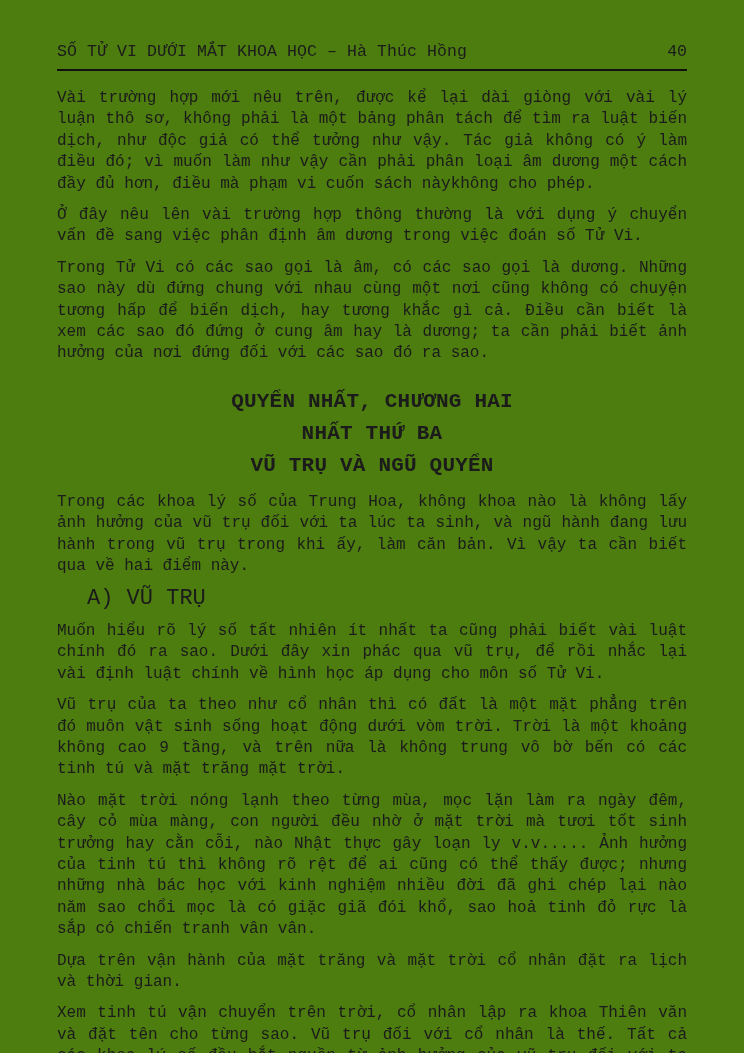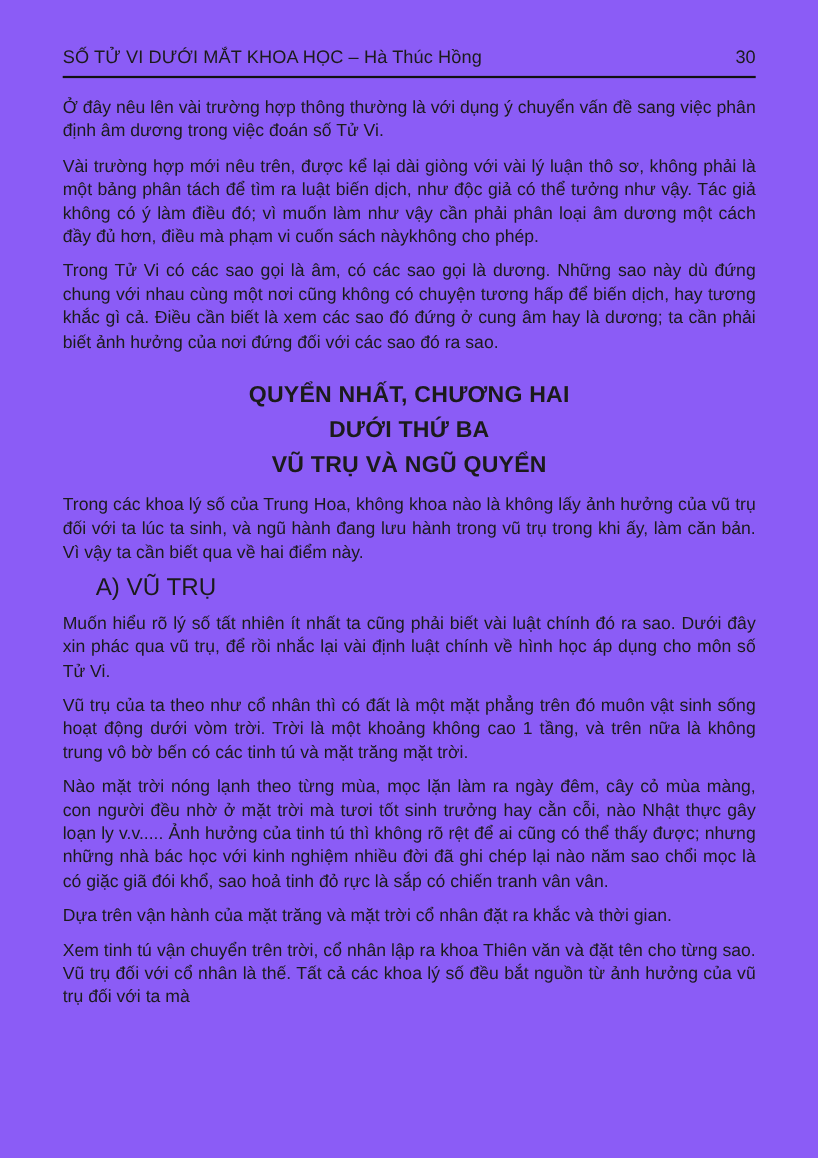--- a/index.html
+++ b/index.html
@@ -5,24 +5,24 @@
   html, body {
     margin: 0;
     padding: 0;
     background: #e8e8e8;
   }
   .page {
     position: relative;
     width: 744px;
     height: 1053px;
     margin: 0 auto;
-    background: #8b5cf6;
+    background: #4d7c0f;
     box-sizing: border-box;
     padding: 42px 57px 30px 57px;
-    font-family: Liberation Sans, sans-serif;
+    font-family: Liberation Mono, monospace;
     color: #1b1b1b;
     overflow: hidden;
   }
   .page-header {
     display: flex;
     justify-content: space-between;
     align-items: baseline;
     font-size: 16.5px;
     line-height: 20px;
   }
@@ -60,41 +60,41 @@
     line-height: 21.4px;
   }
 </style>
 </head>
 <body>
 
 <div class="page">
 
   <div class="page-header">
     <span class="running-title">SỐ TỬ VI DƯỚI MẮT KHOA HỌC – Hà Thúc Hồng</span>
-    <span class="page-number">30</span>
+    <span class="page-number">40</span>
   </div>
 
   <hr class="header-rule">
 
   <div class="body-text">
 
+    <p class="para">Vài trường hợp mới nêu trên, được kể lại dài giòng với vài lý luận thô sơ, không phải là một bảng phân tách để tìm ra luật biến dịch, như độc giả có thể tưởng như vậy. Tác giả không có ý làm điều đó; vì muốn làm như vậy cần phải phân loại âm dương một cách đầy đủ hơn, điều mà phạm vi cuốn sách nàykhông cho phép.</p>
     <p class="para">Ở đây nêu lên vài trường hợp thông thường là với dụng ý chuyển vấn đề sang việc phân định âm dương trong việc đoán số Tử Vi.</p>
-    <p class="para">Vài trường hợp mới nêu trên, được kể lại dài giòng với vài lý luận thô sơ, không phải là một bảng phân tách để tìm ra luật biến dịch, như độc giả có thể tưởng như vậy. Tác giả không có ý làm điều đó; vì muốn làm như vậy cần phải phân loại âm dương một cách đầy đủ hơn, điều mà phạm vi cuốn sách nàykhông cho phép.</p>
     <p class="para">Trong Tử Vi có các sao gọi là âm, có các sao gọi là dương. Những sao này dù đứng chung với nhau cùng một nơi cũng không có chuyện tương hấp để biến dịch, hay tương khắc gì cả. Điều cần biết là xem các sao đó đứng ở cung âm hay là dương; ta cần phải biết ảnh hưởng của nơi đứng đối với các sao đó ra sao.</p>
 
     <div class="headings">
       <h2>QUYỂN NHẤT, CHƯƠNG HAI</h2>
-      <h2>DƯỚI THỨ BA</h2>
+      <h2>NHẤT THỨ BA</h2>
       <h2>VŨ TRỤ VÀ NGŨ QUYỂN</h2>
     </div>
 
     <p class="para">Trong các khoa lý số của Trung Hoa, không khoa nào là không lấy ảnh hưởng của vũ trụ đối với ta lúc ta sinh, và ngũ hành đang lưu hành trong vũ trụ trong khi ấy, làm căn bản. Vì vậy ta cần biết qua về hai điểm này.</p>
 
     <p class="section-label">A)  VŨ TRỤ</p>
 
     <p class="para">Muốn hiểu rõ lý số tất nhiên ít nhất ta cũng phải biết vài luật chính đó ra sao. Dưới đây xin phác qua vũ trụ, để rồi nhắc lại vài định luật chính về hình học áp dụng cho môn số Tử Vi.</p>
-    <p class="para">Vũ trụ của ta theo như cổ nhân thì có đất là một mặt phẳng trên đó muôn vật sinh sống hoạt động dưới vòm trời. Trời là một khoảng không cao 1 tầng, và trên nữa là không trung vô bờ bến có các tinh tú và mặt trăng mặt trời.</p>
+    <p class="para">Vũ trụ của ta theo như cổ nhân thì có đất là một mặt phẳng trên đó muôn vật sinh sống hoạt động dưới vòm trời. Trời là một khoảng không cao 9 tầng, và trên nữa là không trung vô bờ bến có các tinh tú và mặt trăng mặt trời.</p>
     <p class="para">Nào mặt trời nóng lạnh theo từng mùa, mọc lặn làm ra ngày đêm, cây cỏ mùa màng, con người đều nhờ ở mặt trời mà tươi tốt sinh trưởng hay cằn cỗi, nào Nhật thực gây loạn ly v.v..... Ảnh hưởng của tinh tú thì không rõ rệt để ai cũng có thể thấy được; nhưng những nhà bác học với kinh nghiệm nhiều đời đã ghi chép lại nào năm sao chổi mọc là có giặc giã đói khổ, sao hoả tinh đỏ rực là sắp có chiến tranh vân vân.</p>
-    <p class="para">Dựa trên vận hành của mặt trăng và mặt trời cổ nhân đặt ra khắc và thời gian.</p>
+    <p class="para">Dựa trên vận hành của mặt trăng và mặt trời cổ nhân đặt ra lịch và thời gian.</p>
     <p class="para">Xem tinh tú vận chuyển trên trời, cổ nhân lập ra khoa Thiên văn và đặt tên cho từng sao. Vũ trụ đối với cổ nhân là thế. Tất cả các khoa lý số đều bắt nguồn từ ảnh hưởng của vũ trụ đối với ta mà</p>
 
   </div>
 </div>
 
 </body></html>

